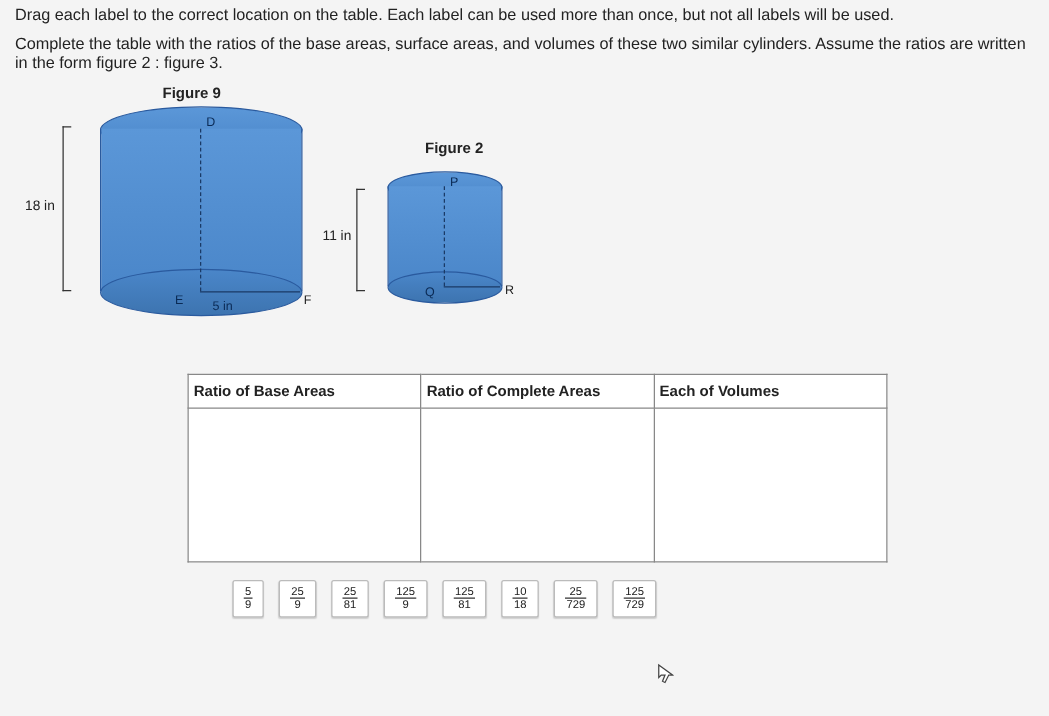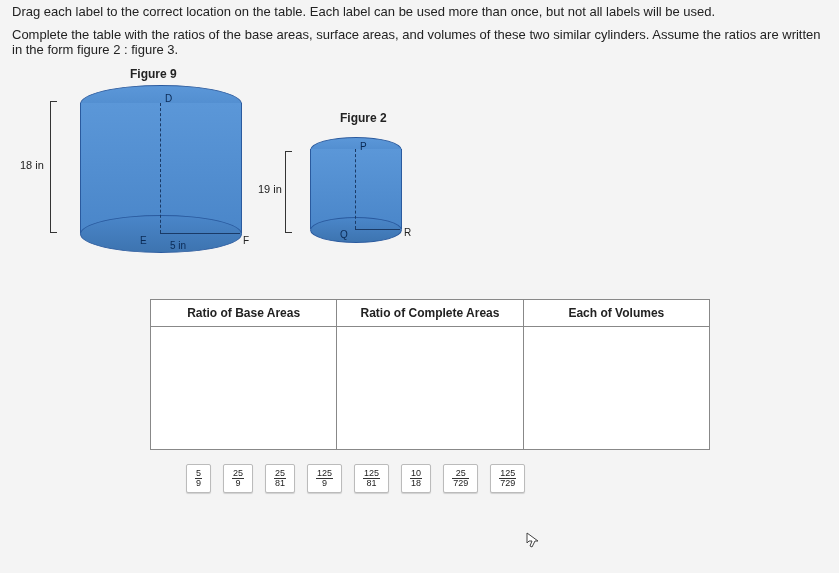--- a/index.html
+++ b/index.html
@@ -8,21 +8,21 @@
   .flbl{position:absolute;font-weight:bold;font-size:12px}
   .dim{position:absolute;font-size:11px}
   .cyl{position:absolute}
   .ell{border-radius:50%}
   .top-e{border:1px solid #2a5a9e;background:linear-gradient(#5b97d8,#4a86c9)}
   .bot-e{border:1px solid #2a5a9e;background:linear-gradient(#4a86c9,#3d74b0)}
   .body-r{background:linear-gradient(#5b97d8,#4a86c9);border-left:1px solid #2a5a9e;border-right:1px solid #2a5a9e}
   .brk{position:absolute;border-left:1px solid #333;border-top:1px solid #333;border-bottom:1px solid #333;width:6px}
   .sm{font-size:10px;position:absolute}
   .tbl{margin:8px auto 0 150px;border:1px solid #888;border-collapse:collapse;background:#fff;width:560px}
-  .tbl th{border:1px solid #888;font-size:12px;font-weight:bold;padding:6px 4px;text-align:center;width:33.3%}
+  .tbl th{border:1px solid #888;font-size:12px;font-weight:bold;padding:6px 4px;text-align:left;width:33.3%}
   .tbl td{border:1px solid #888;height:120px;background:#fff}
   .opts{margin:14px 0 0 180px}
   .chip{display:inline-block;background:#fff;border:1px solid #bbb;padding:4px 8px;margin:0 6px;font-size:11px;cursor:move;text-align:center;border-radius:2px;box-shadow:0 1px 1px rgba(0,0,0,.15);vertical-align:middle;line-height:1}
   .frac{display:inline-block;text-align:center;line-height:.95}
   .fn{display:block;border-bottom:1px solid #333;padding:0 1px;font-size:9px}
   .fd{display:block;font-size:9px;padding:0 1px}
   .cursor{position:absolute;right:300px;bottom:18px;font-size:16px}
 </style>
 </head>
 <body>
@@ -42,21 +42,21 @@
     <div class="sm" style="left:85px;top:8px;color:#0a2a55">D</div>
     <div class="sm" style="left:60px;top:150px;color:#0a2a55">E</div>
     <div class="sm" style="left:163px;top:150px;color:#222">F</div>
     <div style="position:absolute;left:80px;top:18px;width:0;border-left:1px dashed #1a3a66;height:130px"></div>
     <div style="position:absolute;left:80px;top:148px;width:80px;border-top:1px solid #1a3a66"></div>
     <div class="sm" style="left:90px;top:155px;color:#0a2a55">5 in</div>
   </div>
 
   <div class="flbl" style="left:310px;top:40px">Figure 2</div>
   <div class="brk" style="left:255px;top:80px;height:80px"></div>
-  <div class="dim" style="left:228px;top:112px">19 in</div>
+  <div class="dim" style="left:228px;top:112px">11 in</div>
   <div class="cyl" style="left:280px;top:66px;width:90px">
     <div class="ell top-e" style="position:absolute;left:0;top:0;width:90px;height:24px"></div>
     <div class="body-r" style="position:absolute;left:0;top:12px;width:90px;height:80px"></div>
     <div class="ell bot-e" style="position:absolute;left:0;top:80px;width:90px;height:24px"></div>
     <div class="sm" style="left:50px;top:4px;color:#0a2a55">P</div>
     <div class="sm" style="left:30px;top:92px;color:#0a2a55">Q</div>
     <div class="sm" style="left:94px;top:90px;color:#222">R</div>
     <div style="position:absolute;left:45px;top:12px;width:0;border-left:1px dashed #1a3a66;height:80px"></div>
     <div style="position:absolute;left:45px;top:92px;width:45px;border-top:1px solid #1a3a66"></div>
   </div>

